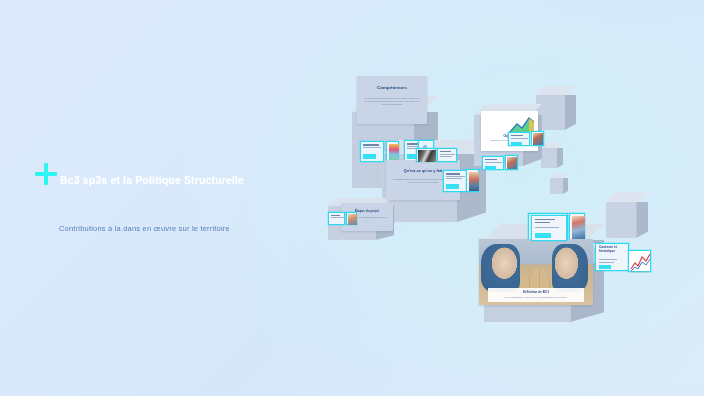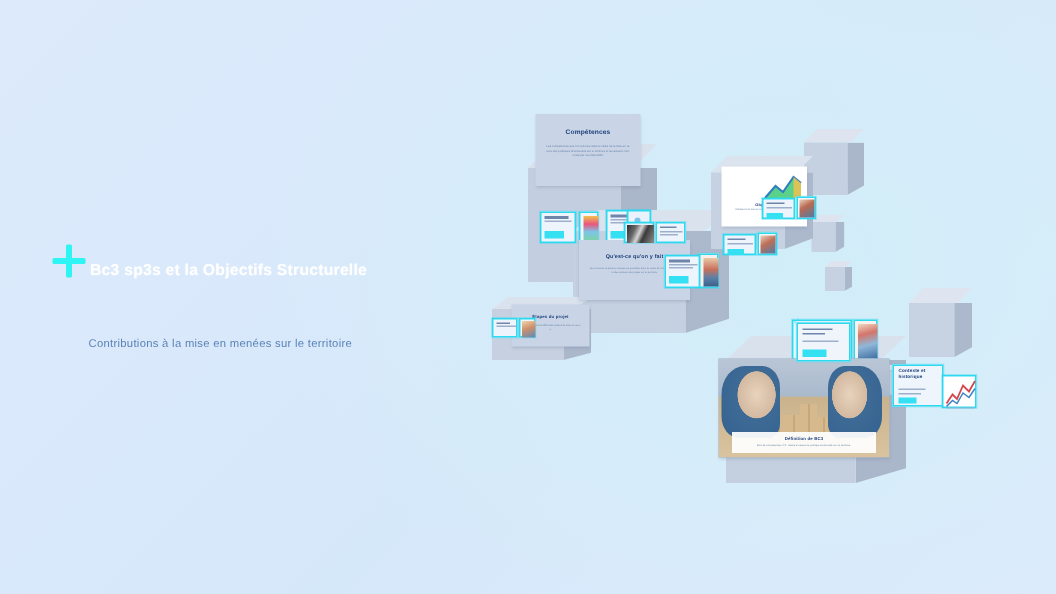--- a/index.html
+++ b/index.html
@@ -96,22 +96,22 @@
   
   .mini-chart { position:absolute; }
 </style>
 </head>
 <body>
 
 <div id="canvas">
 
   <div id="title-block">
     <div id="plus-icon"></div>
-    <div id="deck-title">Bc3 sp3s et la Objectifs Structurelle</div>
-    <div id="deck-subtitle">Contributions à la mise en menées sur le territoire</div>
+    <div id="deck-title">Bc3 sp3s et la Politique Structurelle</div>
+    <div id="deck-subtitle">Contributions à la dans en œuvre sur le territoire</div>
   </div>
 
   <div class="sbox" style="left:352px; top:96px; width:86px; height:92px;">
     <div class="t" style="height:16px; background:#d9e1ed; clip-path:polygon(0 100%,18% 0,100% 0,82% 100%);"></div>
     <div class="f" style="top:16px; height:76px; background:#c3cfe0;"></div>
     <div class="r" style="top:16px; height:76px; background:#aab6ca; clip-path:polygon(0 0,100% 0,100% 84%,0 100%);"></div>
   </div>
 
   <div class="sbox" style="left:382px; top:140px; width:104px; height:82px;">
     <div class="t" style="height:14px; background:#dae2ee; clip-path:polygon(0 100%,16% 0,100% 0,84% 100%);"></div>

